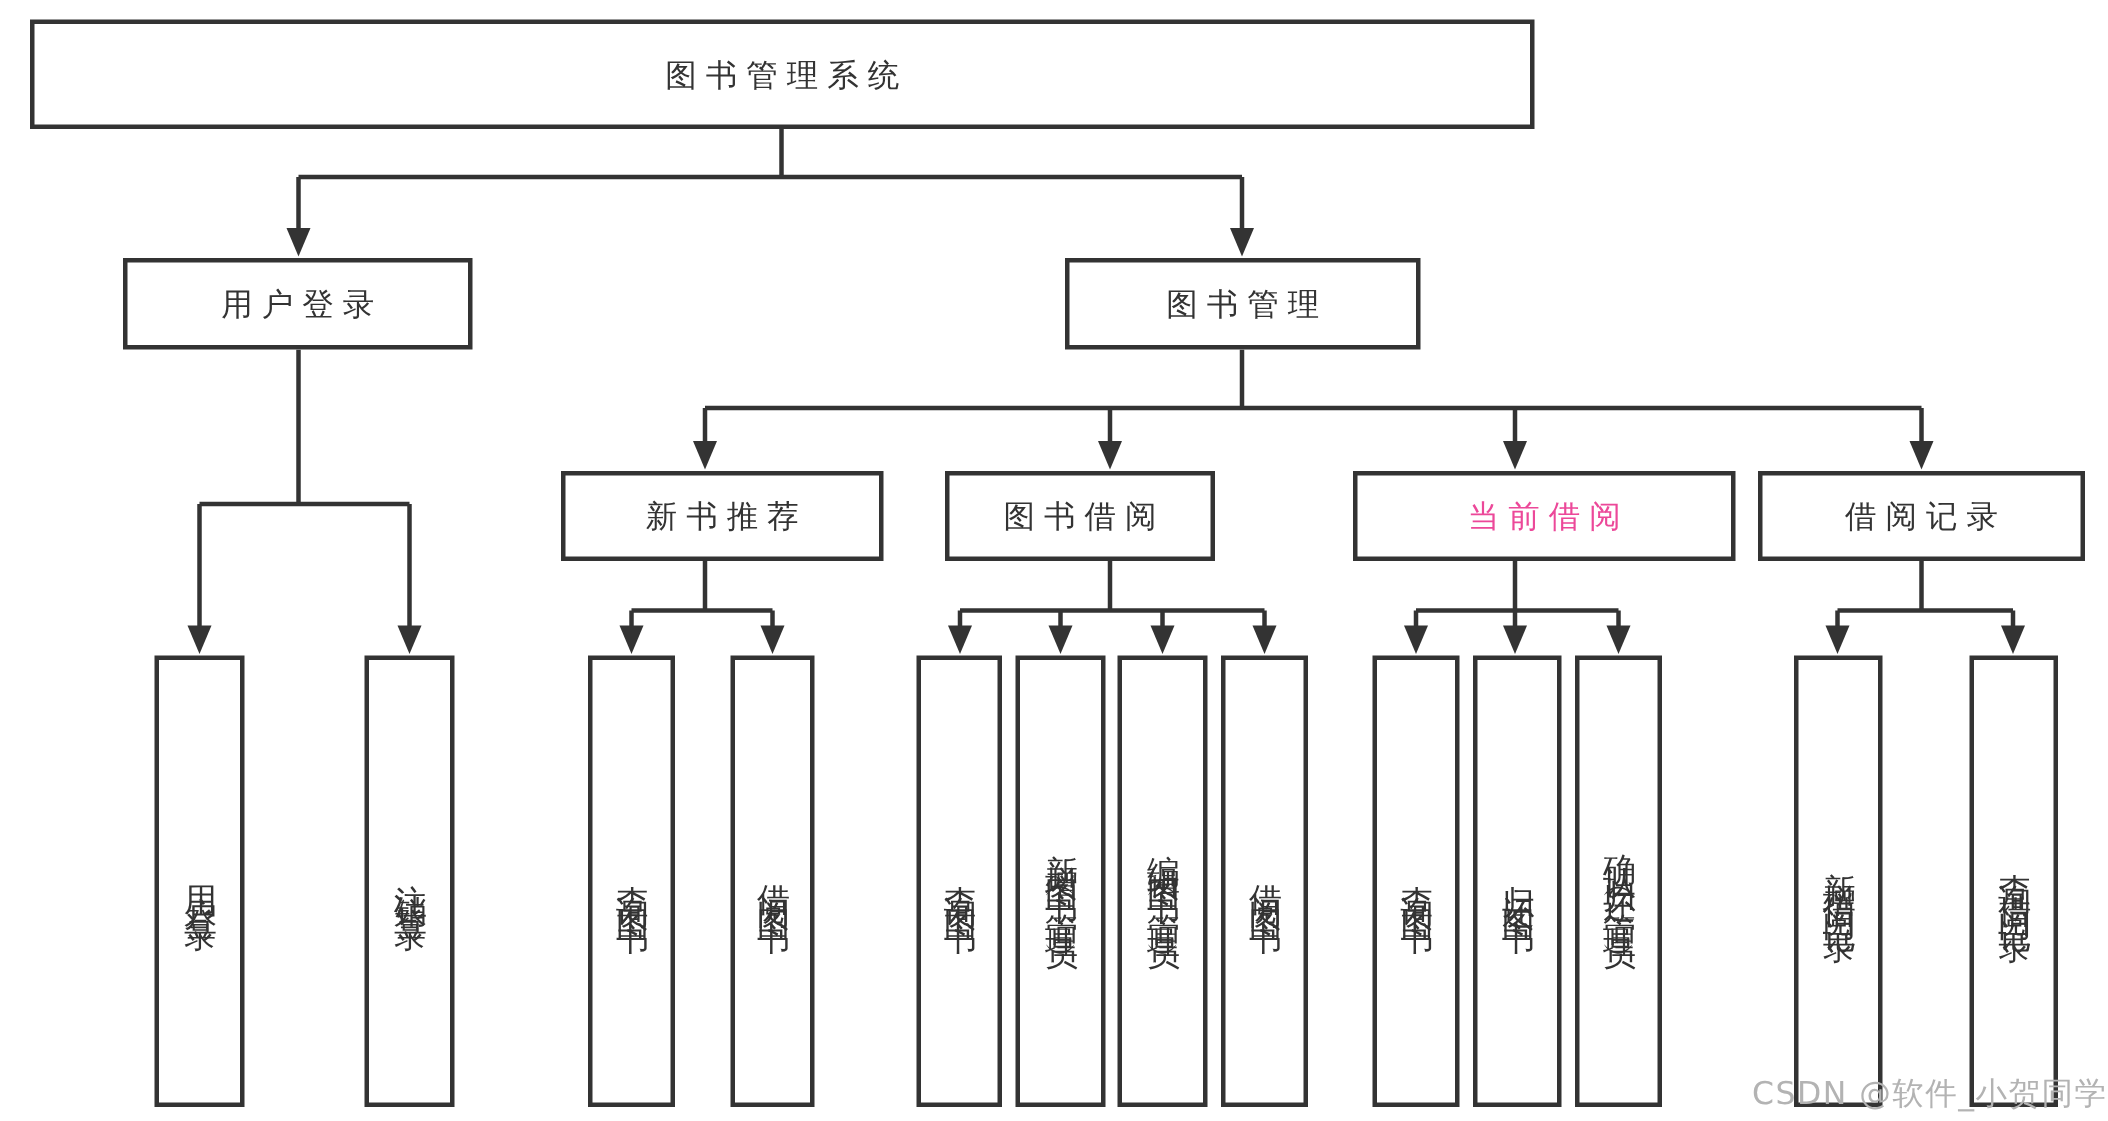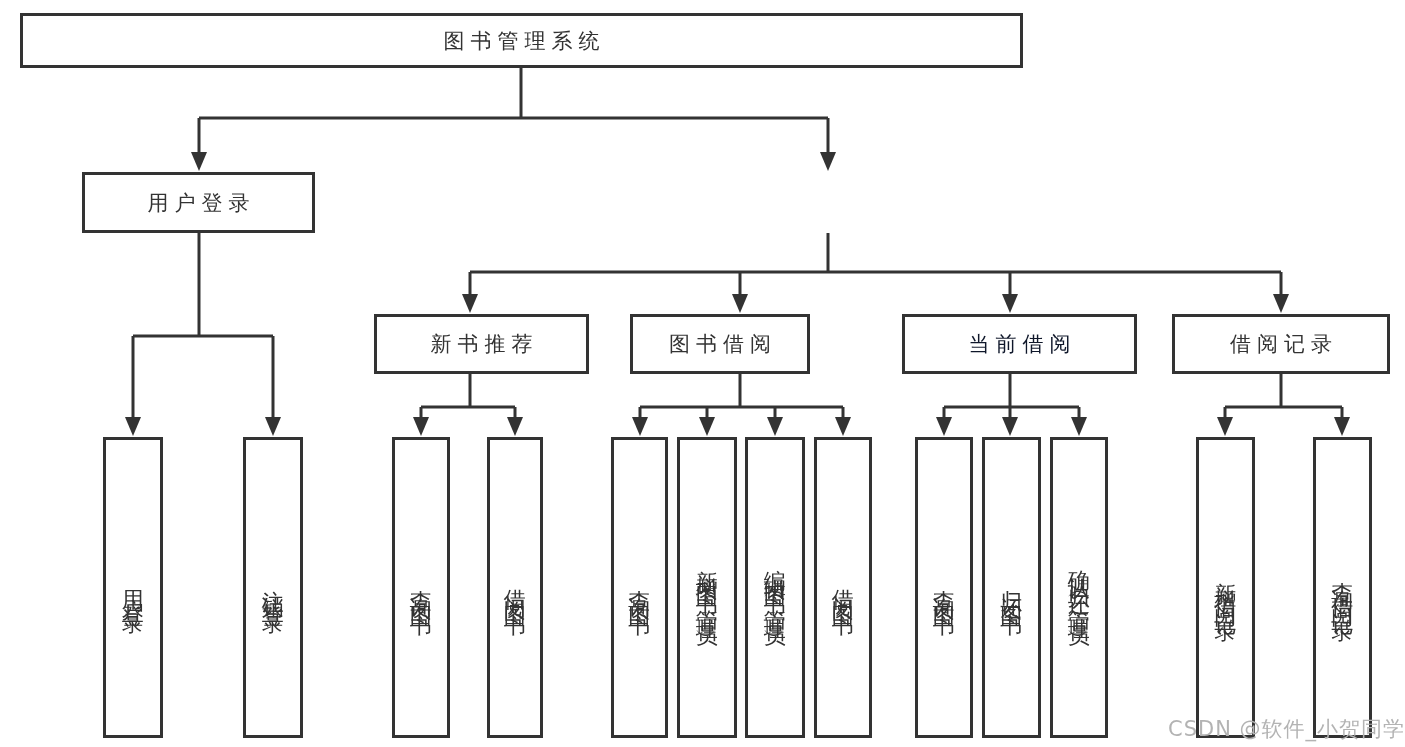--- a/index.html
+++ b/index.html
@@ -121,35 +121,38 @@
       <polygon points="767,417 783,417 775,436"></polygon>
       <polygon points="835,417 851,417 843,436"></polygon>
       <polygon points="936,417 952,417 944,436"></polygon>
       <polygon points="1002,417 1018,417 1010,436"></polygon>
       <polygon points="1071,417 1087,417 1079,436"></polygon>
       <polygon points="1217,417 1233,417 1225,436"></polygon>
       <polygon points="1334,417 1350,417 1342,436"></polygon>
     </g>
   </svg>
 
-  <div class="node h-node" style="left: 20px; top: 13px; width: 1003px; height: 55px; border-color: rgb(51, 51, 51); color: rgb(51, 51, 51); background: rgb(255, 255, 255);">
+  <div class="node h-node" style="left: 20px; top: 13px; width: 1003px; height: 73px; border-color: rgb(51, 51, 51); color: rgb(51, 51, 51); background: rgb(255, 255, 255);">
     <span class="lbl">图书管理系统</span>
   </div>
 
   <div class="node h-node" style="left: 82px; top: 172px; width: 233px; height: 61px; border-color: rgb(51, 51, 51); color: rgb(51, 51, 51); background: rgb(255, 255, 255);">
     <span class="lbl">用户登录</span>
   </div>
+  <div class="node h-node" style="left: 710px; top: 172px; width: 237px; height: 61px; border-color: rgb(51, 51, 51); color: rgb(51, 51, 51); background: rgb(255, 255, 255);">
+    <span class="lbl">图书管理</span>
+  </div>
 
   <div class="node h-node" style="left: 362px; top: 314px; width: 215px; height: 60px; border-color: rgb(51, 51, 51); color: rgb(51, 51, 51); background: rgb(255, 255, 255); margin-left: 12px;">
     <span class="lbl">新书推荐</span>
   </div>
   <div class="node h-node" style="left: 630px; top: 314px; width: 180px; height: 60px; border-color: rgb(51, 51, 51); color: rgb(51, 51, 51); background: rgb(255, 255, 255);">
     <span class="lbl">图书借阅</span>
   </div>
-  <div class="node h-node" style="left: 902px; top: 314px; width: 235px; height: 60px; border-color: rgb(51, 51, 51); color: #0f172a; background: rgb(255, 255, 255); font-family: Liberation Mono, monospace;">
+  <div class="node h-node" style="left: 902px; top: 314px; width: 255px; height: 60px; border-color: rgb(51, 51, 51); color: #ec4899; background: rgb(255, 255, 255); font-family: Liberation Mono, monospace;">
     <span class="lbl">当前借阅</span>
   </div>
   <div class="node h-node" style="left: 1172px; top: 314px; width: 218px; height: 60px; border-color: rgb(51, 51, 51); color: rgb(51, 51, 51); background: rgb(255, 255, 255);">
     <span class="lbl">借阅记录</span>
   </div>
 
   <div class="node v-node" style="left: 103px; top: 437px; width: 60px; height: 301px; border-color: rgb(51, 51, 51); color: rgb(51, 51, 51); background: rgb(255, 255, 255);">
     <span class="lbl">用户登录</span>
   </div>
   <div class="node v-node" style="left: 243px; top: 437px; width: 60px; height: 301px; border-color: rgb(51, 51, 51); color: rgb(51, 51, 51); background: rgb(255, 255, 255);">

